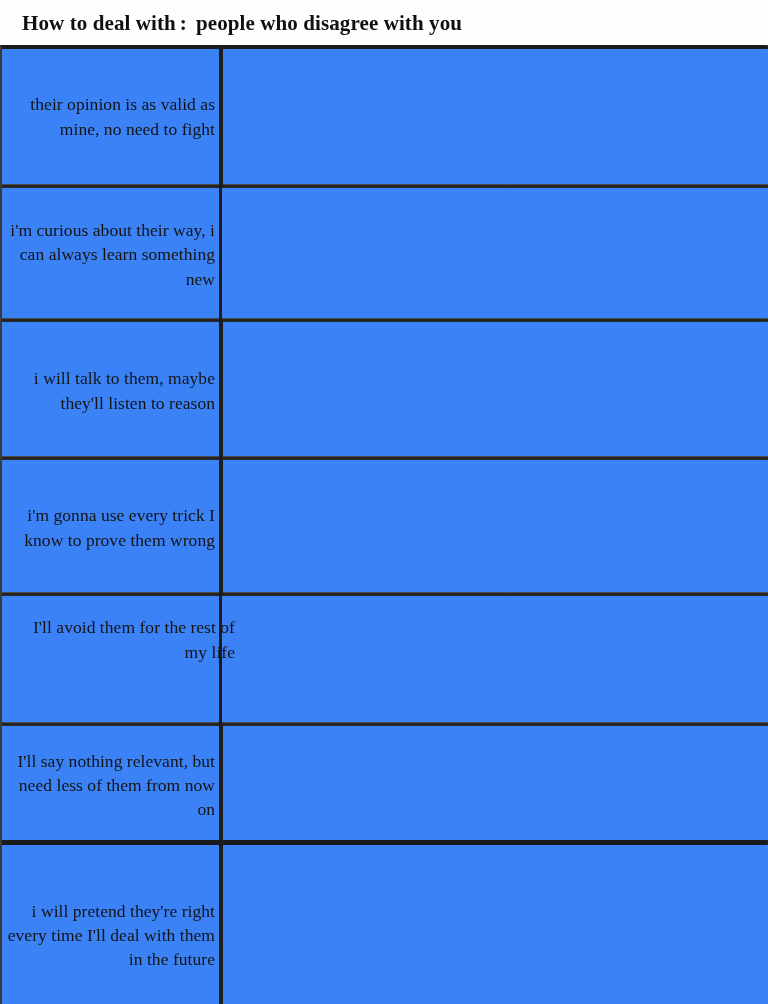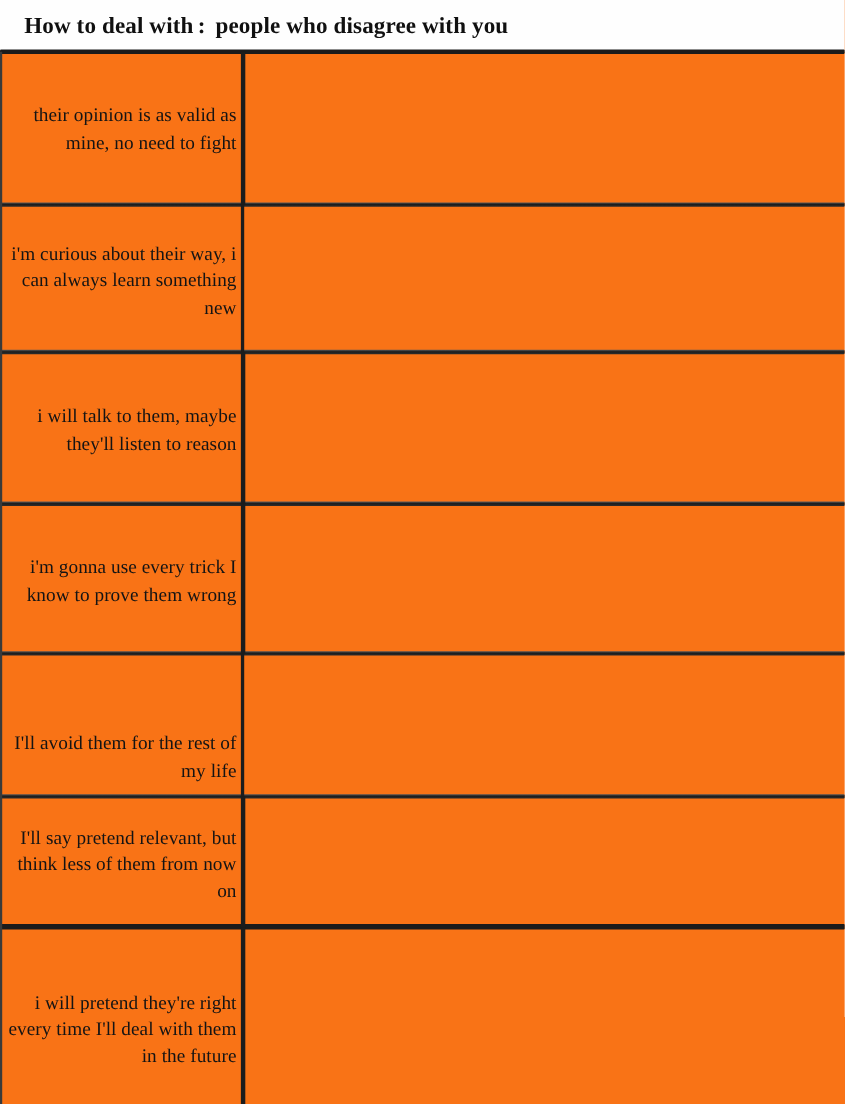--- a/index.html
+++ b/index.html
@@ -13,21 +13,21 @@
     overflow: hidden;
     font-family: "Liberation Serif", "DejaVu Serif", serif;
     color: #121212;
     -webkit-font-smoothing: antialiased;
   }
 
   #page {
     position: relative;
     width: 768px;
     height: 1004px;
-    background: #f97316;
+    background: #3b82f6;
   }
 
   
   .title-bar {
     position: absolute;
     left: 0;
     top: 0;
     width: 768px;
     height: 47px;
     background: #fefefe;
@@ -139,26 +139,26 @@
       </div>
       <div class="cell-answer" style="top: 189px; height: 131px;"></div>
       <div class="cell-label" style="top: 323px; height: 135px; padding-left: 10px;">
         <p>i will talk to them, maybe they'll listen to reason</p>
       </div>
       <div class="cell-answer" style="top: 323px; height: 135px;"></div>
       <div class="cell-label" style="top: 461px; height: 133px; padding-left: 4px;">
         <p>i'm gonna use every trick I know to prove them wrong</p>
       </div>
       <div class="cell-answer" style="top: 461px; height: 133px;"></div>
-      <div class="cell-label" style="top: 624px; height: 127px; padding-left: 8px;">
+      <div class="cell-label" style="top: 576px; height: 127px; padding-left: 8px; margin-left: 20px;">
         <p>I'll avoid them for the rest of my life</p>
       </div>
       <div class="cell-answer" style="top: 597px; height: 127px;"></div>
       <div class="cell-label" style="top: 727px; height: 116px; padding-left: 2px;">
-        <p>I'll say pretend relevant, but think less of them from now on</p>
+        <p>I'll say nothing relevant, but need less of them from now on</p>
       </div>
       <div class="cell-answer" style="top: 727px; height: 116px;"></div>
       <div class="cell-label" style="top: 856px; height: 158px; padding-left: 2px;">
         <p>i will pretend they're right every time I'll deal with them in the future</p>
       </div>
       <div class="cell-answer" style="top: 846px; height: 158px;"></div>
     </div>
 
 </div>
 

